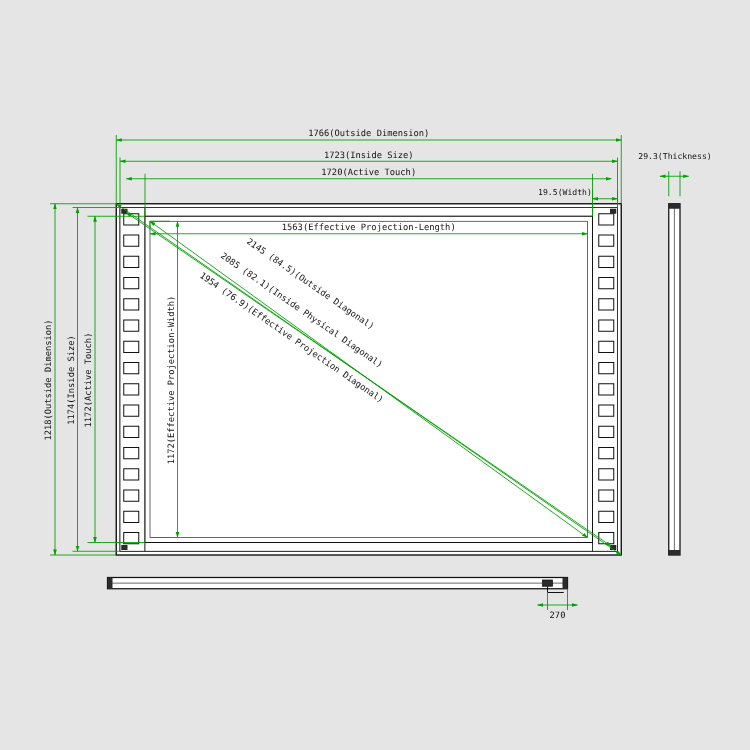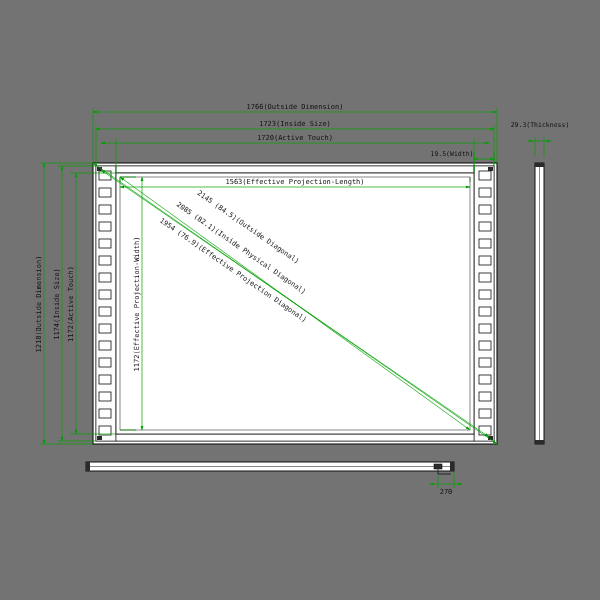--- a/index.html
+++ b/index.html
@@ -10,21 +10,21 @@
   body {
     width: 600px;
     height: 600px;
     font-family: "DejaVu Sans Mono", monospace;
     overflow: hidden;
   }
   #stage {
     position: relative;
     width: 600px;
     height: 600px;
-    background: #737373;
+    background: #e5e5e5;
   }
   svg.layer {
     position: absolute;
     left: 0;
     top: 0;
     width: 600px;
     height: 600px;
   }
   .dimtext {
     font-family: "DejaVu Sans Mono", monospace;

